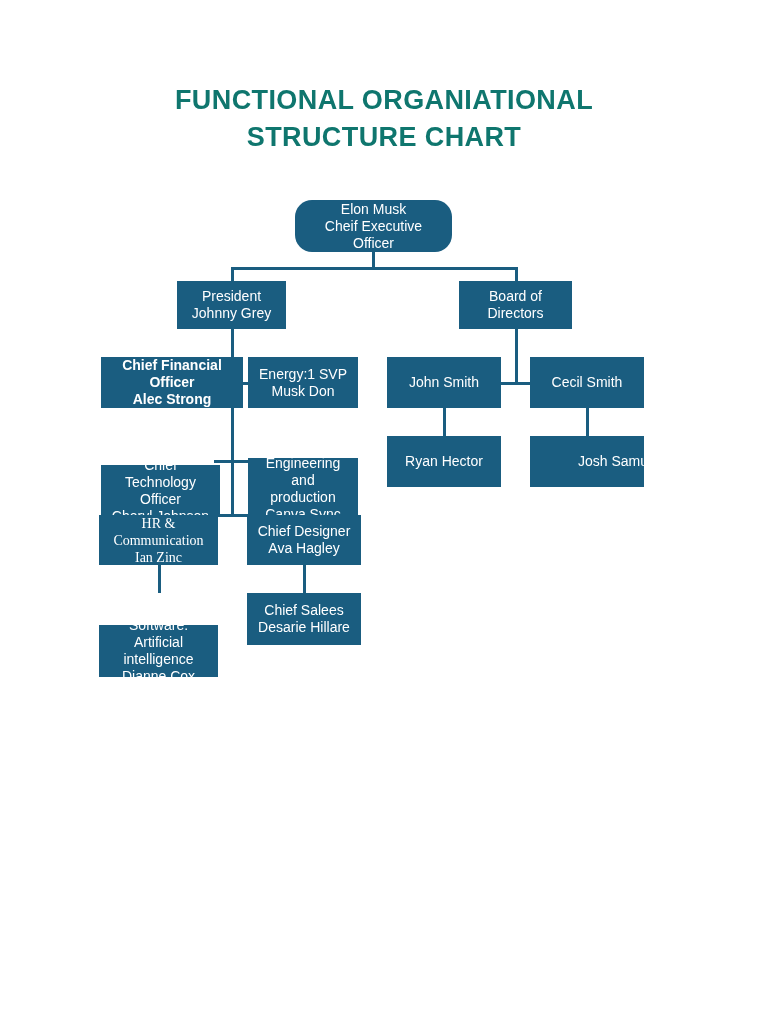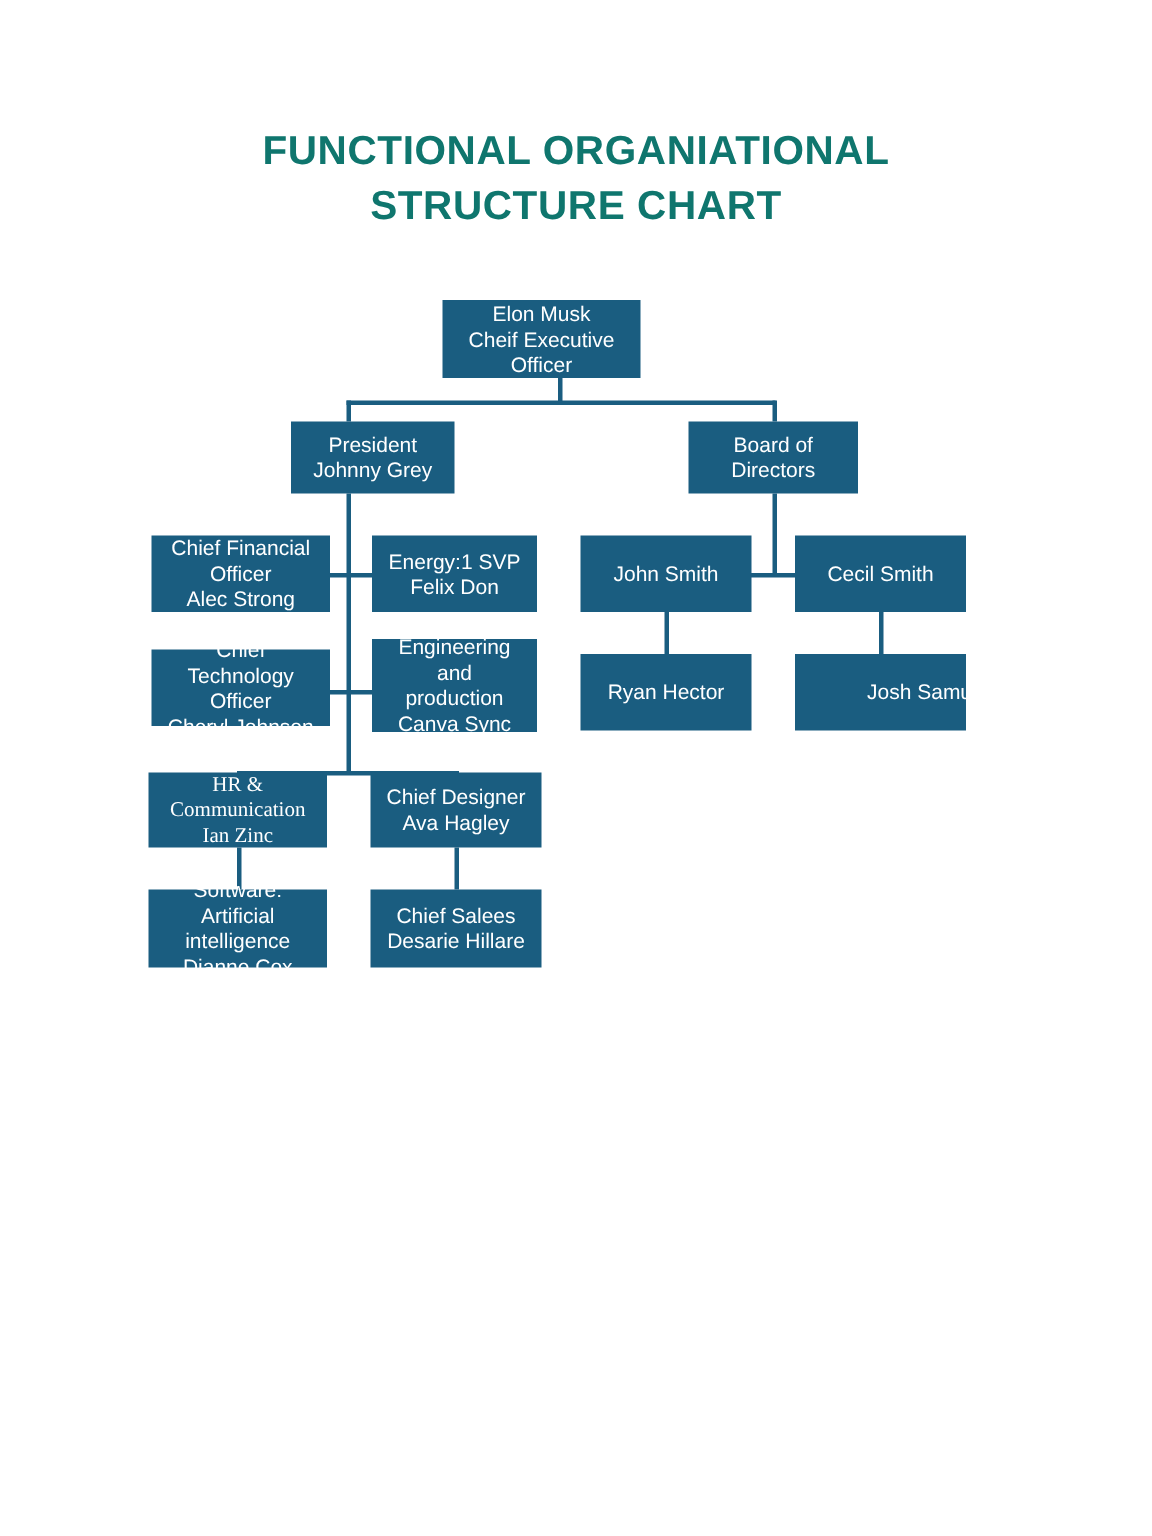--- a/index.html
+++ b/index.html
@@ -39,21 +39,21 @@
     display:flex;
     align-items:center;
     justify-content:center;
     text-align:center;
     font-size:14px;
     line-height:17px;
     overflow:visible;
     white-space:nowrap;
   }
   .node .inner { width:100%; }
-  .node.overflow { align-items:center; }
+  .node.overflow { align-items:center;margin-top:32px; }
   .node.serif { font-family:"Liberation Serif", serif; font-size:14px; line-height:17px; }
 </style>
 </head>
 <body>
 
 <div id="page">
 
   <div class="title">FUNCTIONAL ORGANIATIONAL STRUCTURE CHART</div>
 
   <div class="line v" style="left:372px; top:252px; height:17px;"></div>
@@ -78,54 +78,54 @@
 
   <div class="line v" style="left:303px; top:565px; height:28px;"></div>
 
   <div class="line v" style="left:515px; top:329px; height:54px;"></div>
   <div class="line h" style="left:500px; top:382px; width:32px;"></div>
 
   <div class="line v" style="left:443px; top:408px; height:28px;"></div>
 
   <div class="line v" style="left:586px; top:408px; height:28px;"></div>
 
-  <div class="node" style="left:295px; top:200px; width:132px; height:52px;">
+  <div class="node" style="left:295px; top:200px; width:157px; height:52px;border-radius:17px;">
     <div class="inner">
       <div>Elon Musk</div>
       <div>Cheif Executive</div>
       <div>Officer</div>
     </div>
   </div>
 
-  <div class="node" style="left:194px; top:281px; width:109px; height:48px;">
+  <div class="node" style="left:177px; top:281px; width:109px; height:48px;">
     <div class="inner">
       <div>President</div>
       <div>Johnny Grey</div>
     </div>
   </div>
 
   <div class="node" style="left:459px; top:281px; width:113px; height:48px;">
     <div class="inner">
       <div>Board of</div>
       <div>Directors</div>
     </div>
   </div>
 
-  <div class="node" style="left:101px; top:357px; width:119px; height:51px;">
+  <div class="node" style="left:101px; top:357px; width:142px; height:51px;font-weight:bold;">
     <div class="inner">
       <div>Chief Financial</div>
       <div>Officer</div>
       <div>Alec Strong</div>
     </div>
   </div>
 
   <div class="node" style="left:248px; top:357px; width:110px; height:51px;">
     <div class="inner">
       <div>Energy:1 SVP</div>
-      <div>Felix Don</div>
+      <div>Musk Don</div>
     </div>
   </div>
 
   <div class="node" style="left:387px; top:357px; width:114px; height:51px;">
     <div class="inner">
       <div>John Smith</div>
     </div>
   </div>
 
   <div class="node" style="left:530px; top:357px; width:114px; height:51px;">

